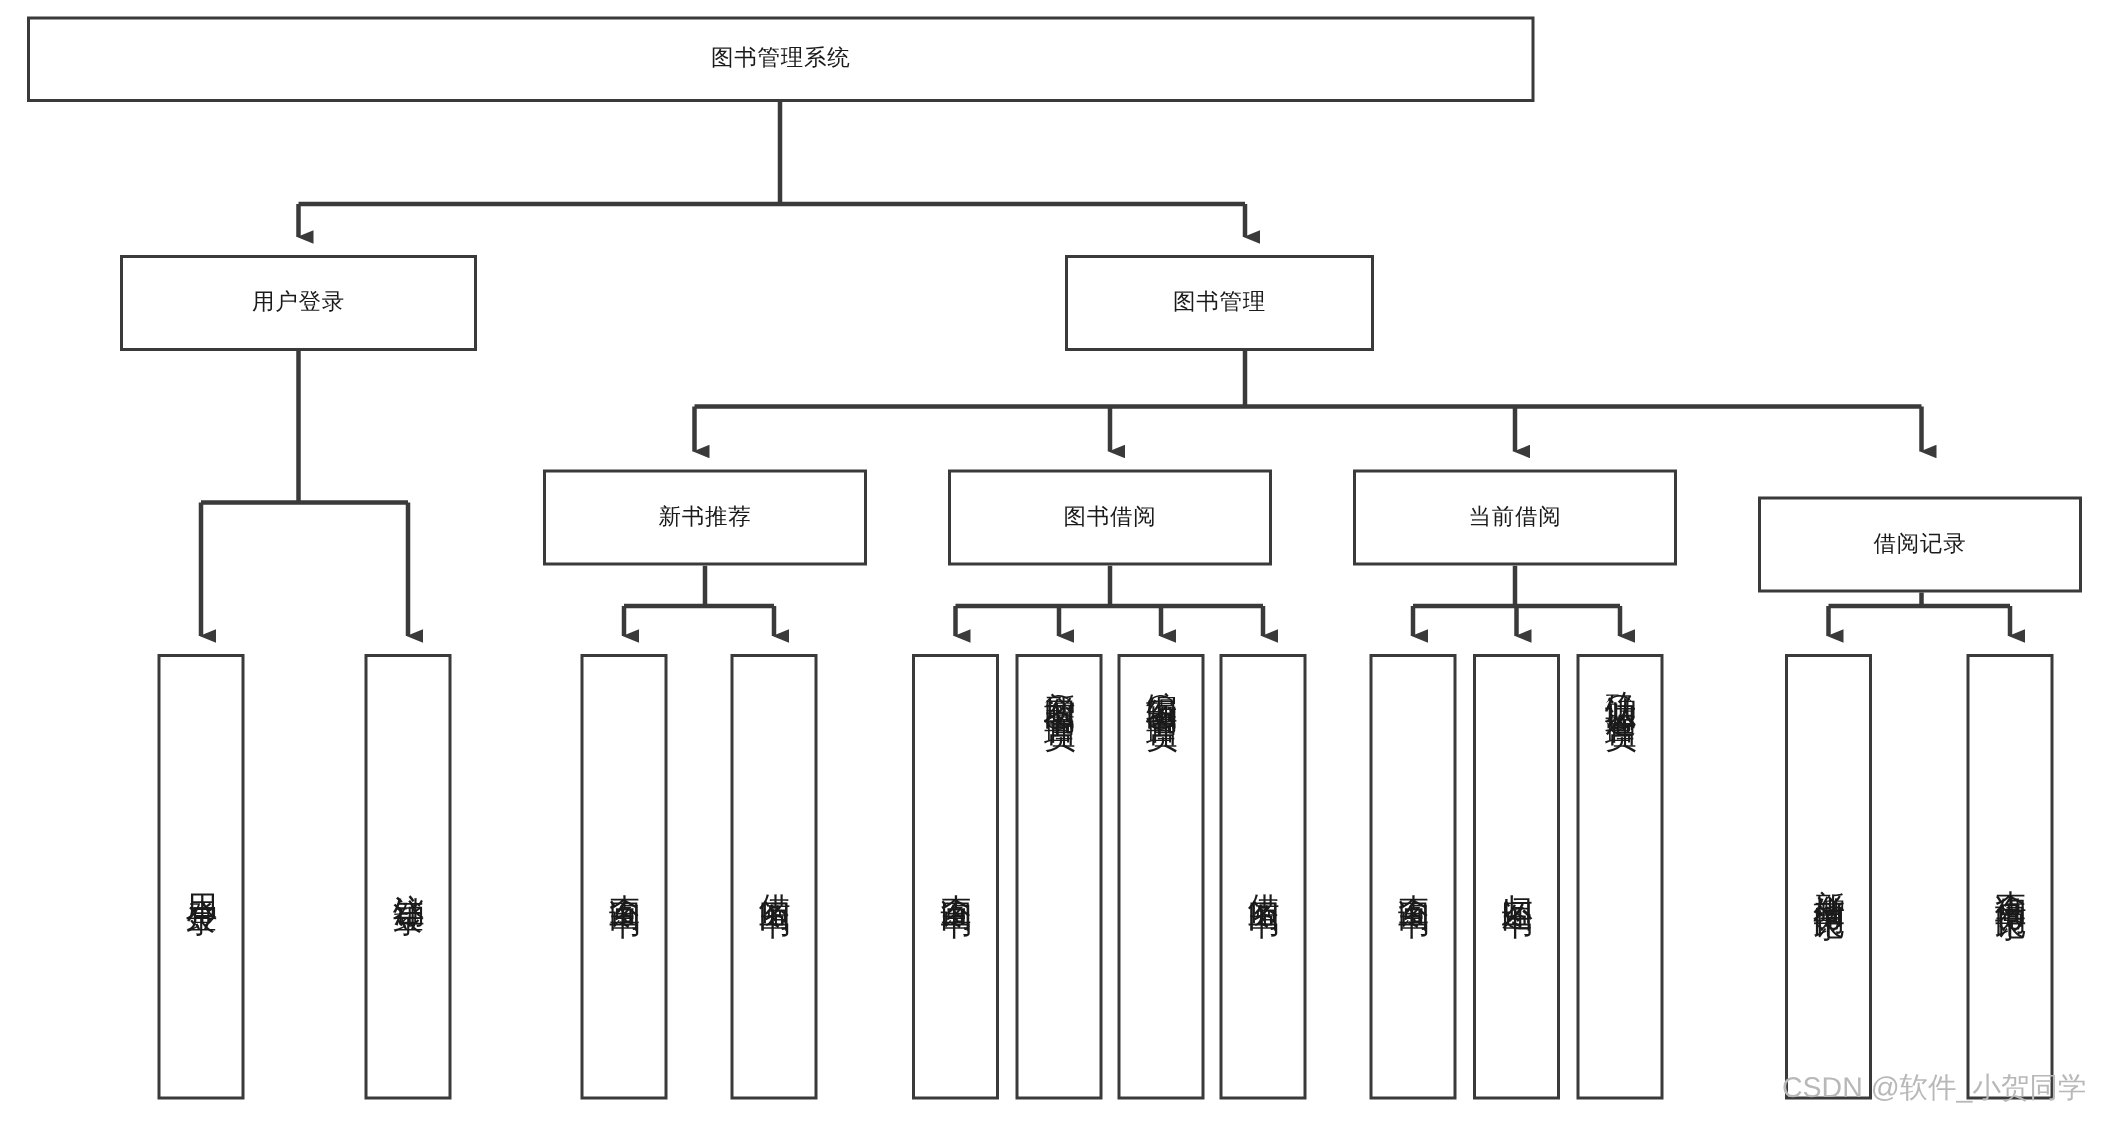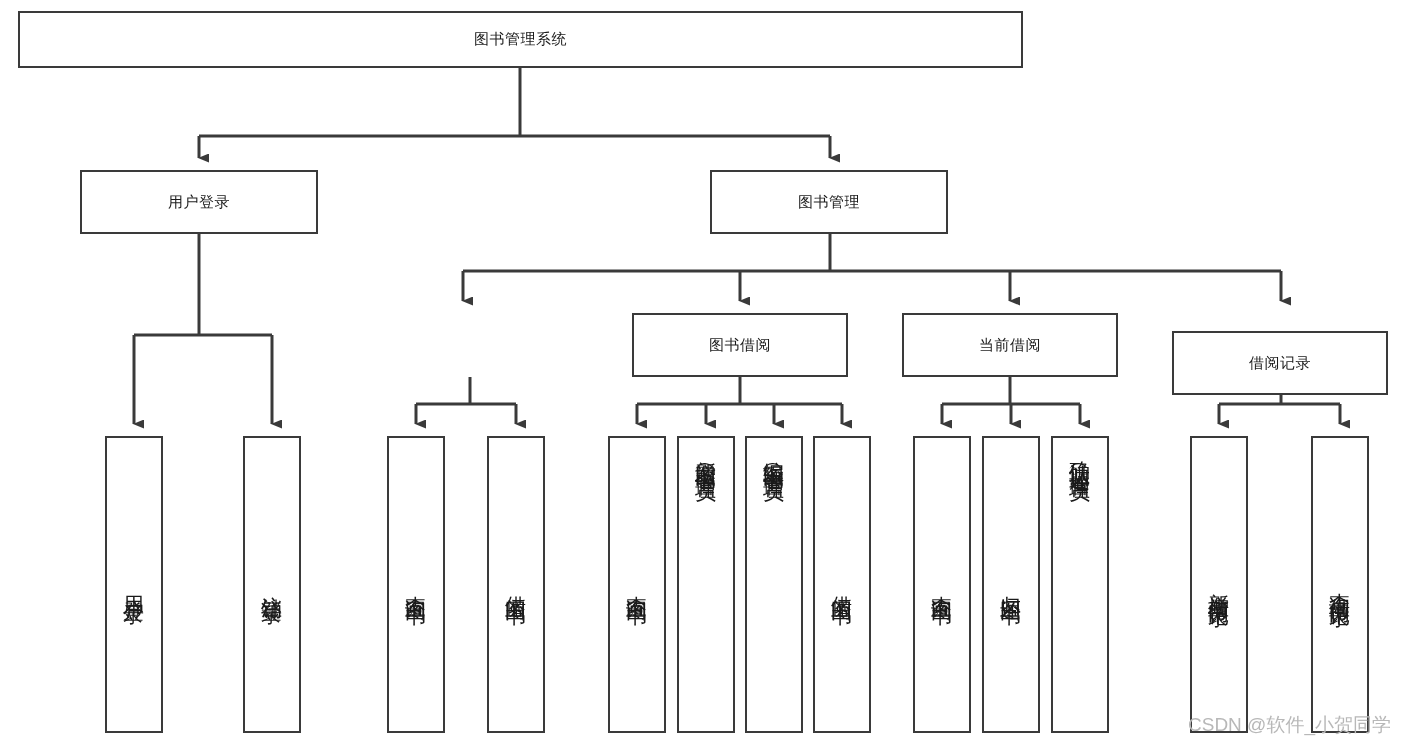--- a/index.html
+++ b/index.html
@@ -128,24 +128,27 @@
     </g>
   </svg>
 
   <div class="node-box" id="node-root" style="left: 18px; top: 11px; width: 1005px; height: 57px;">
     <span class="node-label-h">图书管理系统</span>
   </div>
 
   <div class="node-box" id="node-l2-0" style="left: 80px; top: 170px; width: 238px; height: 64px;">
     <span class="node-label-h">用户登录</span>
   </div>
-  <div class="node-box" id="node-l2-1" style="left: 710px; top: 170px; width: 238px; height: 64px;">
+  <div class="node-box" id="node-l2-1" style="left: 710px; top: 170px; width: 206px; height: 64px;">
     <span class="node-label-h">图书管理</span>
   </div>
 
+  <div class="node-box" id="node-l3-0" style="left: 362px; top: 313px; width: 216px; height: 64px;">
+    <span class="node-label-h">新书推荐</span>
+  </div>
   <div class="node-box" id="node-l3-2" style="left: 902px; top: 313px; width: 216px; height: 64px;">
     <span class="node-label-h">当前借阅</span>
   </div>
   <div class="node-box" id="node-l3-1" style="left: 632px; top: 313px; width: 216px; height: 64px;">
     <span class="node-label-h">图书借阅</span>
   </div>
   <div class="node-box" id="node-l3-3" style="left: 1172px; top: 313px; width: 216px; height: 64px; margin-top: 18px;">
     <span class="node-label-h">借阅记录</span>
   </div>
 

